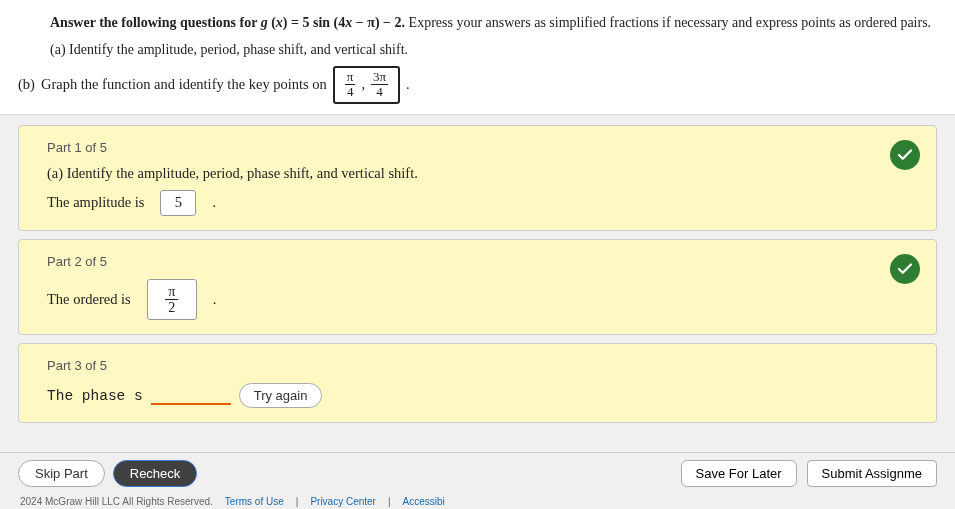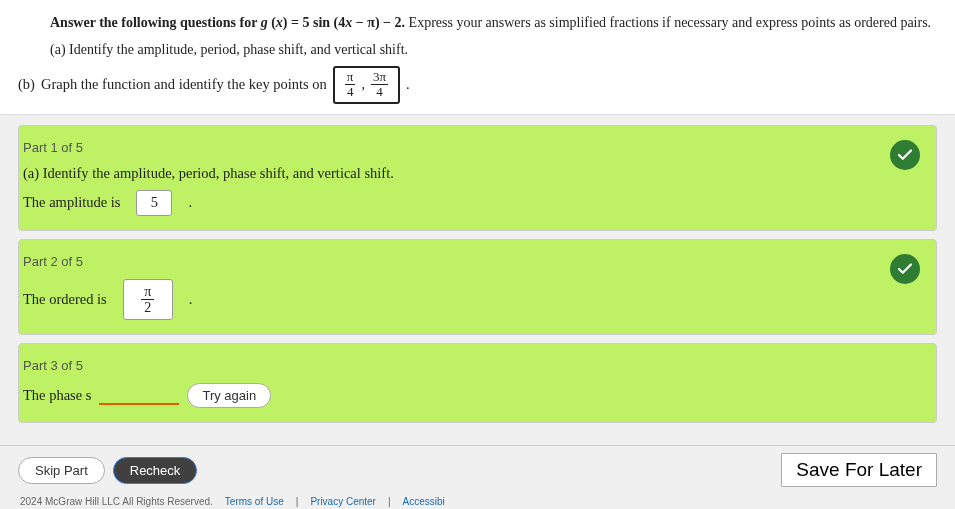--- a/index.html
+++ b/index.html
@@ -57,24 +57,24 @@
     .bracket-expr .comma { margin: 0 4px; }
     .parts-container {
       flex: 1;
       overflow-y: auto;
       padding: 10px 18px;
       display: flex;
       flex-direction: column;
       gap: 8px;
     }
     .part-card {
-      background: #bef264;
+      background: #fef9c3;
       border: 1px solid #ccc;
       border-radius: 4px;
-      padding: 14px 4px;
+      padding: 14px 28px;
       position: relative;
     }
     .part-label {
       font-size: 13px;
       color: #555;
       margin-bottom: 10px;
       font-family: Arial, sans-serif;
     }
     .part-question {
       font-size: 14.5px;
@@ -171,23 +171,23 @@
       color: #333;
     }
     .footer-btn.recheck {
       background: #404040;
       color: #fff;
       border-color: #3a7bd5;
     }
     .save-btn {
       background: #fff;
       border: 1.5px solid #aaa;
-      border-radius: 1px;
+      border-radius: 6px;
       padding: 5px 14px;
-      font-size: 19px;
+      font-size: 13px;
       cursor: pointer;
       font-family: Arial, sans-serif;
     }
     .submit-btn {
       background: #fff;
       border: 1.5px solid #aaa;
       border-radius: 4px;
       padding: 5px 14px;
       font-size: 13px;
       cursor: pointer;
@@ -205,20 +205,21 @@
     .copyright-bar a { color: #1a6aab; text-decoration: none; }
     .part3-answer-row {
       display: flex;
       align-items: center;
       gap: 8px;
       font-size: 14.5px;
       margin-top: 4px;
     }
     .phase-text-partial {
       font-size: 14.5px;
+      font-family: Liberation Mono, monospace;
     }
     .orange-underline {
       border-bottom: 2px solid #e65c00;
       display: inline-block;
       min-width: 80px;
     }
   </style>
 </head>
 <body>
 
@@ -300,20 +301,21 @@
 
   </div>
 
   <div class="footer-bar">
     <div class="footer-left">
       <button class="footer-btn">Skip Part</button>
       <button class="footer-btn recheck">Recheck</button>
     </div>
     <div class="footer-right">
       <button class="save-btn">Save For Later</button>
+      <button class="submit-btn">Submit Assignme</button>
     </div>
   </div>
 
   <div class="copyright-bar">
     <span>2024 McGraw Hill LLC All Rights Reserved.</span>
     <a href="#">Terms of Use</a>
     <span>|</span>
     <a href="#">Privacy Center</a>
     <span>|</span>
     <a href="#">Accessibi</a>

